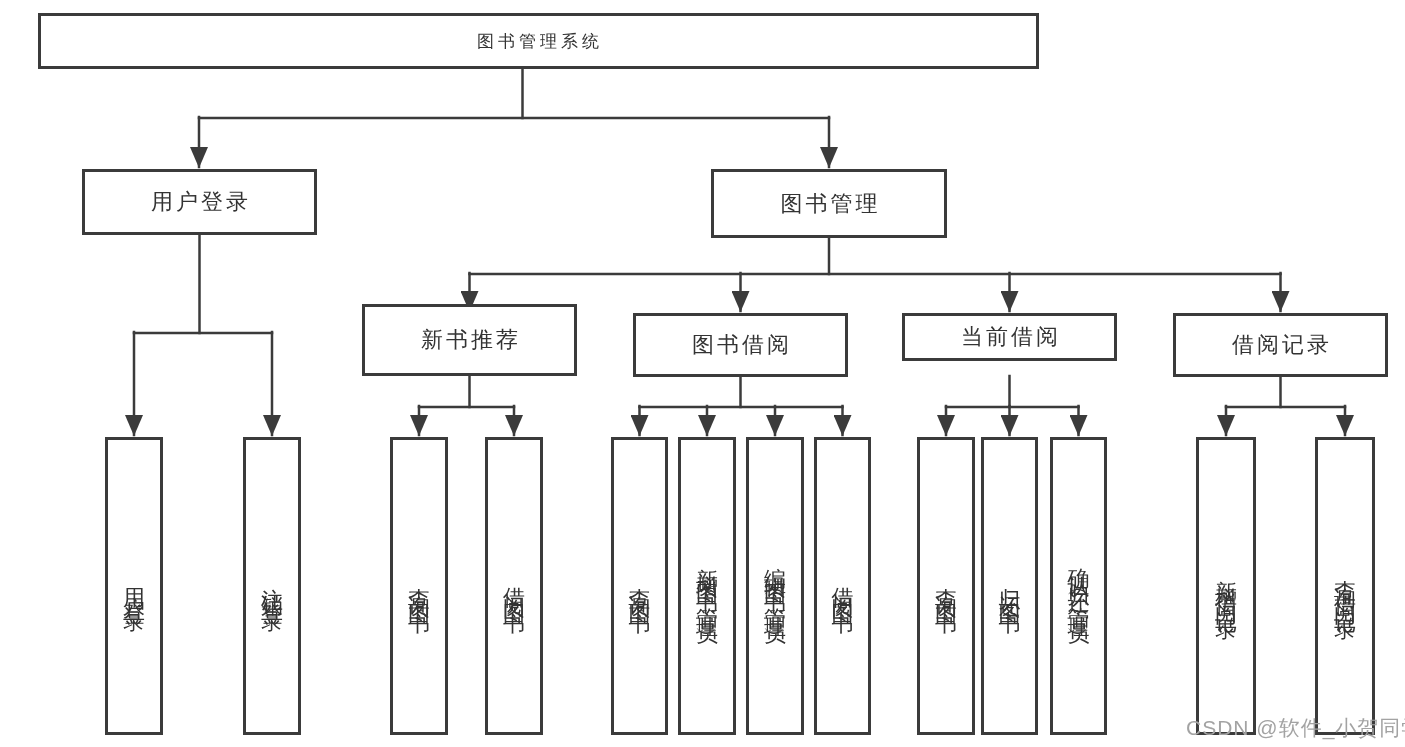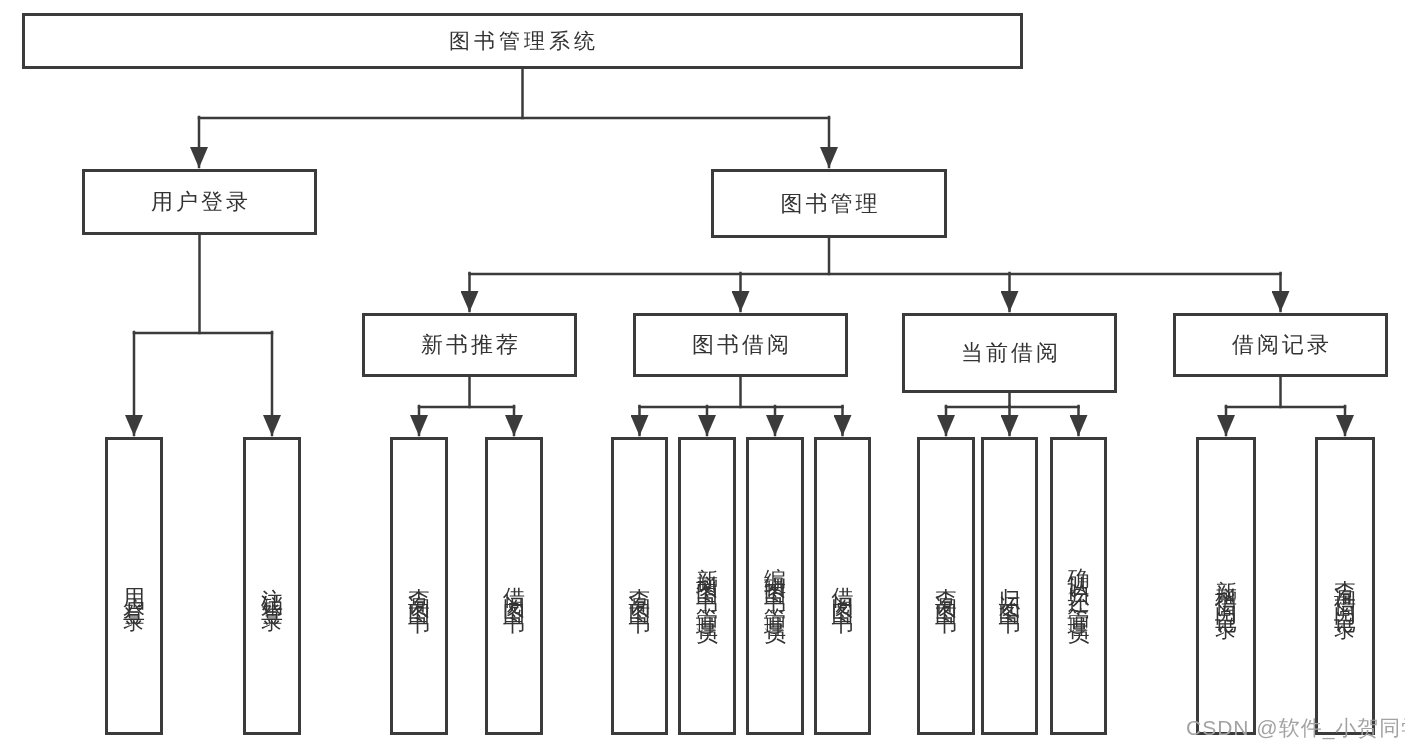--- a/index.html
+++ b/index.html
@@ -30,22 +30,23 @@
     display: flex;
     align-items: center;
     justify-content: center;
     color: #333333;
     font-size: 22px;
     letter-spacing: 3px;
     text-indent: 3px; 
     white-space: nowrap;
   }
   .box.root-box {
-    font-size: 21px;
+    font-size: 17px;
     letter-spacing: 4px;
+    margin-left: 16px;
   }
   .vbox {
     overflow: hidden;
   }
   .vtext {
     writing-mode: vertical-rl;
     text-orientation: mixed;
     font-size: 22px;
     letter-spacing: 8px;
     line-height: 1;
@@ -115,23 +116,23 @@
       <path d="M1226,406 V435" marker-end="url(#ah)"></path>
       <path d="M1345,406 V435" marker-end="url(#ah)"></path>
     </g>
   </svg>
 
   <div class="box root-box" style="left:22px;top:13px;width:1001px;height:56px;">图书管理系统</div>
 
   <div class="box" style="left:82px;top:169px;width:235px;height:66px;">用户登录</div>
   <div class="box" style="left:711px;top:169px;width:236px;height:69px;">图书管理</div>
 
-  <div class="box" style="left:362px;top:313px;width:215px;height:64px;text-align:center;">新书推荐</div>
+  <div class="box" style="left:362px;top:304px;width:215px;height:72px;text-align:center;">新书推荐</div>
   <div class="box" style="left:633px;top:313px;width:215px;height:64px;">图书借阅</div>
-  <div class="box" style="left:902px;top:313px;width:215px;height:80px;">当前借阅</div>
+  <div class="box" style="left:902px;top:313px;width:215px;height:48px;">当前借阅</div>
   <div class="box" style="left:1173px;top:313px;width:215px;height:64px;">借阅记录</div>
 
   <div class="box vbox" style="left:105px;top:437px;width:58px;height:298px;">
     <span class="vtext">用户登录</span>
   </div>
   <div class="box vbox" style="left:243px;top:437px;width:58px;height:298px;">
     <span class="vtext">注销登录</span>
   </div>
 
   <div class="box vbox" style="left:390px;top:437px;width:58px;height:298px;">

